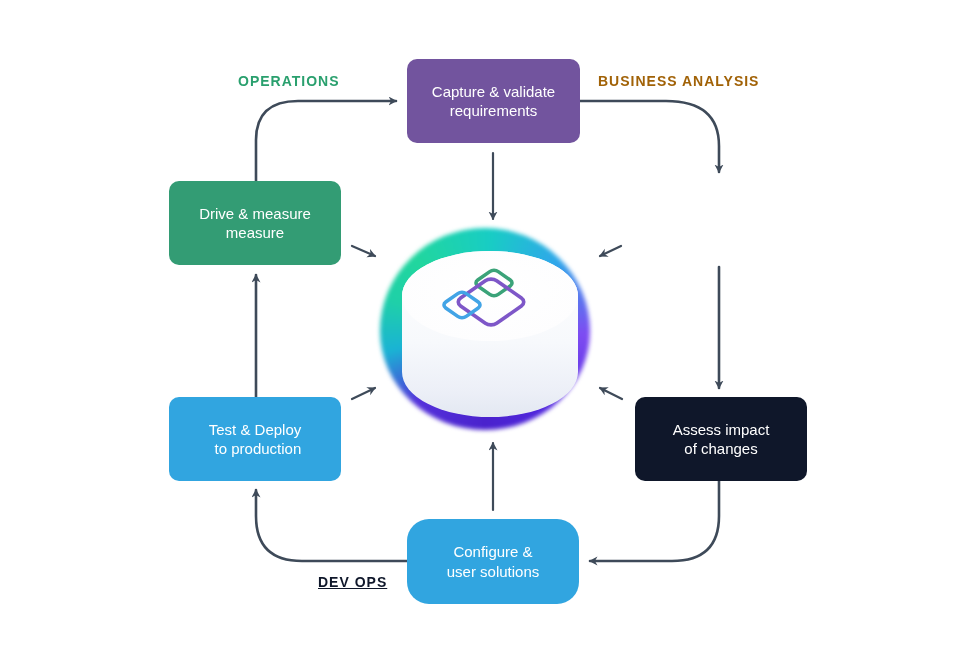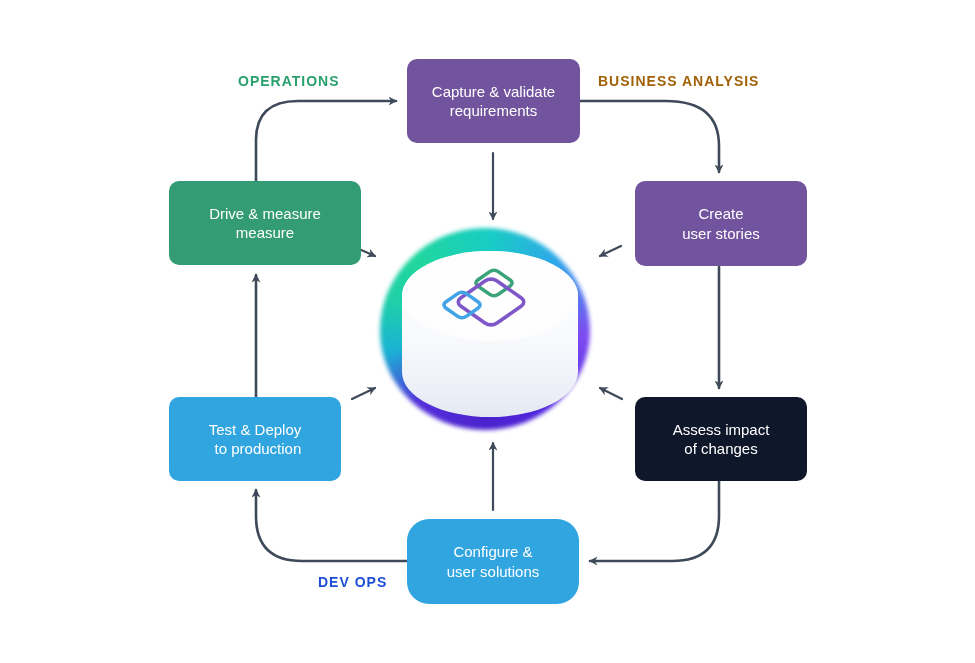--- a/index.html
+++ b/index.html
@@ -91,39 +91,36 @@
           <rect x="-14.5" y="-14.5" width="29" height="29" rx="6" stroke="#42a4e6" stroke-width="3.6" vector-effect="non-scaling-stroke"></rect>
         </g>
       </g>
     </svg>
   </div>
 
   <div class="node" style="left: 407px; top: 59px; width: 173px; height: 84px; background: rgb(114, 84, 158);">
     <span><span>Capture &amp; validate</span><br><span>requirements</span></span>
   </div>
 
-  <div class="node" style="left: 635px; top: 181px; width: 172px; height: 85px; background: rgb(114, 84, 158);">
-    <span><span>Create</span><br><span>user stories</span></span>
-  </div>
 
   <div class="node" style="left: 635px; top: 397px; width: 172px; height: 84px; background: #0f172a;">
     <span><span>Assess impact</span><br><span>of changes</span></span>
   </div>
 
   <div class="node" style="left: 407px; top: 519px; width: 172px; height: 85px; background: rgb(49, 165, 224); border-radius: 22px;">
     <span><span>Configure &amp;</span><br><span>user solutions</span></span>
   </div>
 
   <div class="node" style="left: 169px; top: 397px; width: 172px; height: 84px; background: rgb(49, 165, 224); text-align: right;">
     <span><span>Test &amp; Deploy</span><br><span>to production</span></span>
   </div>
 
-  <div class="node" style="left: 169px; top: 181px; width: 192px; height: 84px; background: rgb(51, 156, 116);">
+  <div class="node" style="left: 169px; top: 181px; width: 172px; height: 84px; background: rgb(51, 156, 116);">
     <span><span>Drive &amp; measure</span><br><span>measure</span></span>
   </div>
 
   <div class="zone-label" style="left: 238px; top: 73px; color: rgb(42, 160, 110);">OPERATIONS</div>
 
   <div class="zone-label" style="left: 598px; top: 73px; color: #a16207; text-align: center;">BUSINESS ANALYSIS</div>
 
-  <div class="zone-label" style="left: 318px; top: 574px; color: #1d4ed8;">DEV OPS</div>
+  <div class="zone-label" style="left: 318px; top: 574px; color: #0f172a; text-decoration: underline;">DEV OPS</div>
 
 </div>
 
 </body></html>

